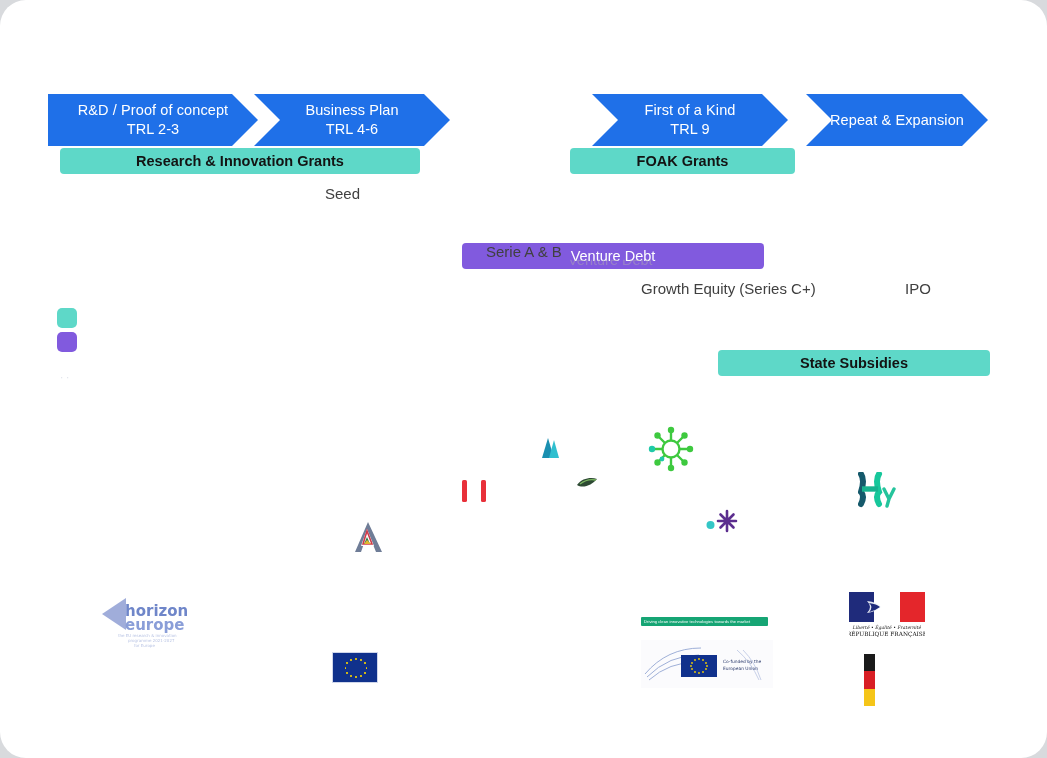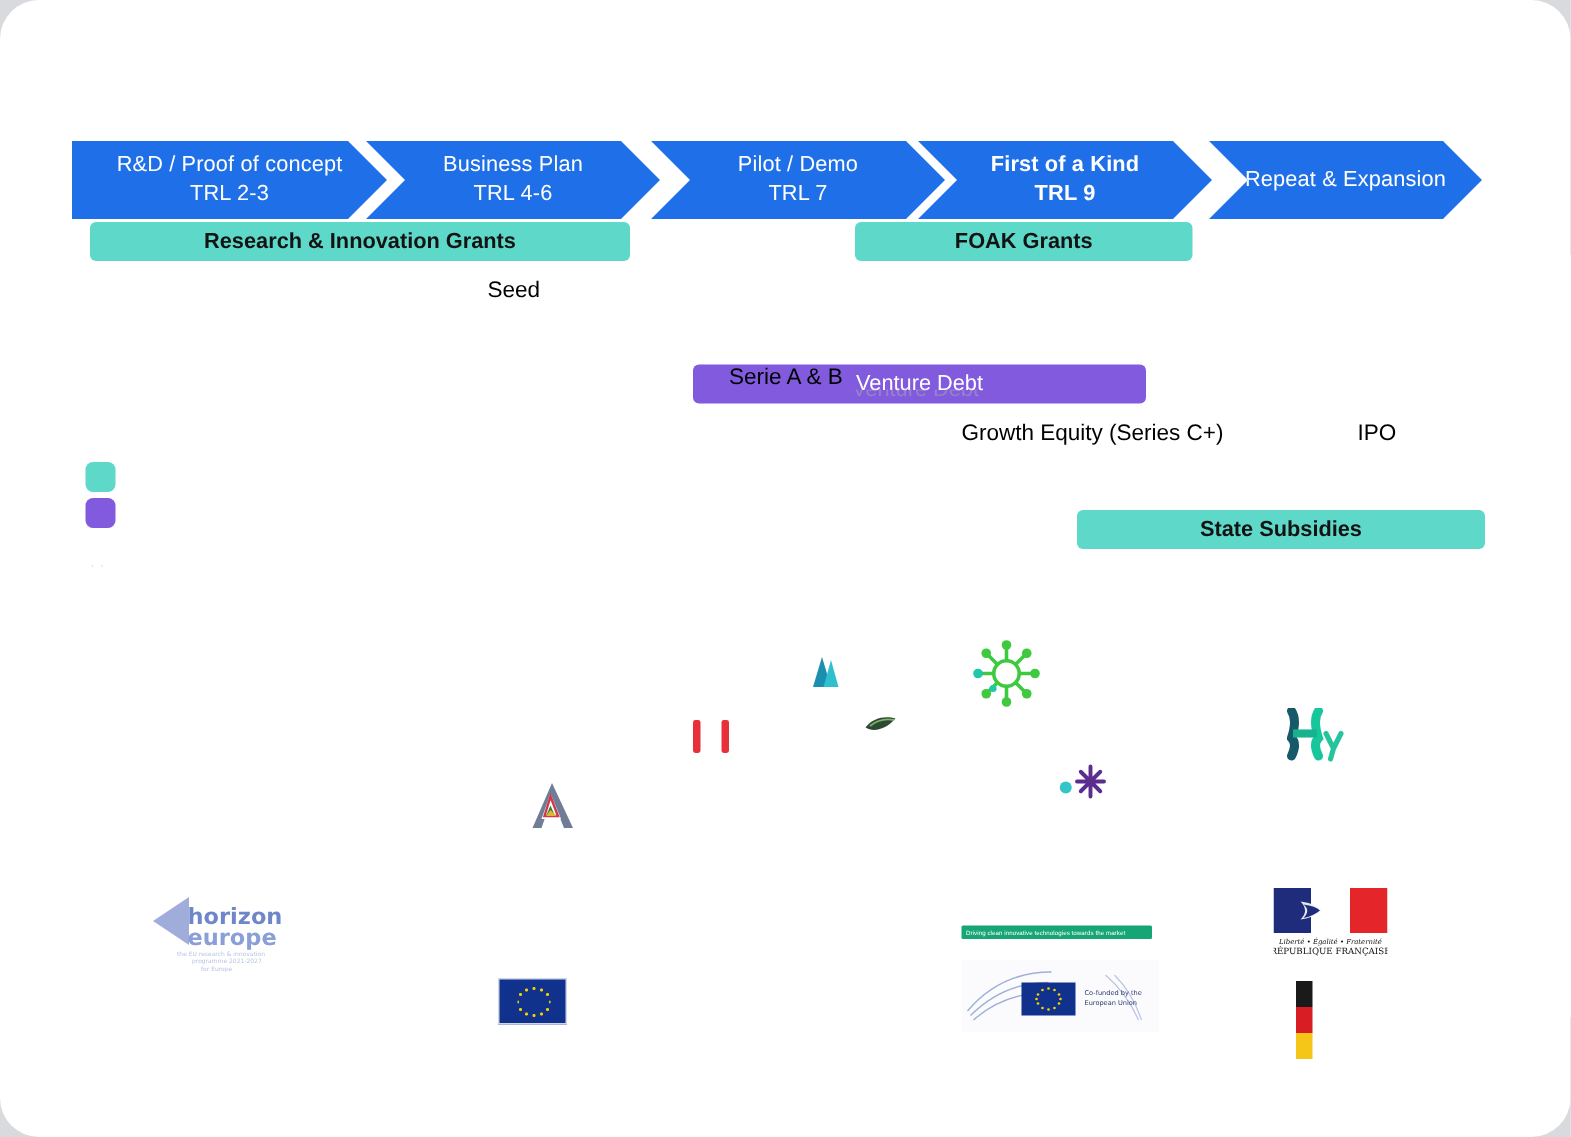--- a/index.html
+++ b/index.html
@@ -58,21 +58,21 @@
     font-size: 14.5px;
     white-space: nowrap;
   }
   .bar.teal { background: #5ed8c8; color: #131313; font-weight: bold; }
   .bar.purple { background: #815ade; color: #ffffff; }
 
   
   .flabel {
     position: absolute;
     font-size: 15px;
-    color: #000000;
+    color: #404040;
     white-space: nowrap;
   }
   .ghost {
     position: absolute;
     font-size: 14.5px;
     color: #a9a0b8;
     white-space: nowrap;
     opacity: 0.55;
     clip-path: inset(48% 0 0 0);
   }
@@ -132,50 +132,46 @@
 
 <div id="canvas">
 
   <div id="stage-row">
 
     <div class="stage arrowed" style="left:0px; width:210px;">
       <span class="stage-l1">R&amp;D / Proof of concept</span>
       <span class="stage-l2">TRL 2-3</span>
     </div>
 
-    <div class="stage notched" style="left:196px; width:196px;text-align:center;">
+    <div class="stage notched" style="left:206px; width:196px;text-align:center;">
       <span class="stage-l1">Business Plan</span>
       <span class="stage-l2">TRL 4-6</span>
     </div>
 
-    <div class="stage notched" style="left:386px; width:196px;">
-      <span class="stage-l1">Pilot / Demo</span>
-      <span class="stage-l2">TRL 7</span>
-    </div>
-
-    <div class="stage notched" style="left:564px; width:196px;font-weight:bold;">
+
+    <div class="stage notched" style="left:544px; width:196px;">
       <span class="stage-l1">First of a Kind</span>
       <span class="stage-l2">TRL 9</span>
     </div>
 
     <div class="stage notched" style="left:758px; width:182px;">
       <span class="stage-l1">Repeat &amp; Expansion</span>
     </div>
   </div>
 
   <div class="bar teal" style="left:60px;  top:148px; width:360px;">
       <span>Research &amp; Innovation Grants</span>
     </div>
   <div class="bar teal" style="left:570px; top:148px; width:225px;">
       <span>FOAK Grants</span>
     </div>
   <div class="bar purple" style="left:462px; top:243px; width:302px;">
       <span>Venture Debt</span>
     </div>
-  <div class="bar teal" style="left:718px; top:340px; width:272px;">
+  <div class="bar teal" style="left:718px; top:350px; width:272px;">
       <span>State Subsidies</span>
     </div>
 
   <div class="flabel" style="left:325px; top:185px;">Seed</div>
   <div class="flabel" style="left:486px; top:216px;margin-top:27px;">Serie A &amp; B</div>
   <div class="flabel" style="left:641px; top:280px;">Growth Equity (Series C+)</div>
   <div class="flabel" style="left:905px; top:280px;">IPO</div>
 
   <div class="ghost" style="left:568px; top:252px;">Venture Debt</div>
 

